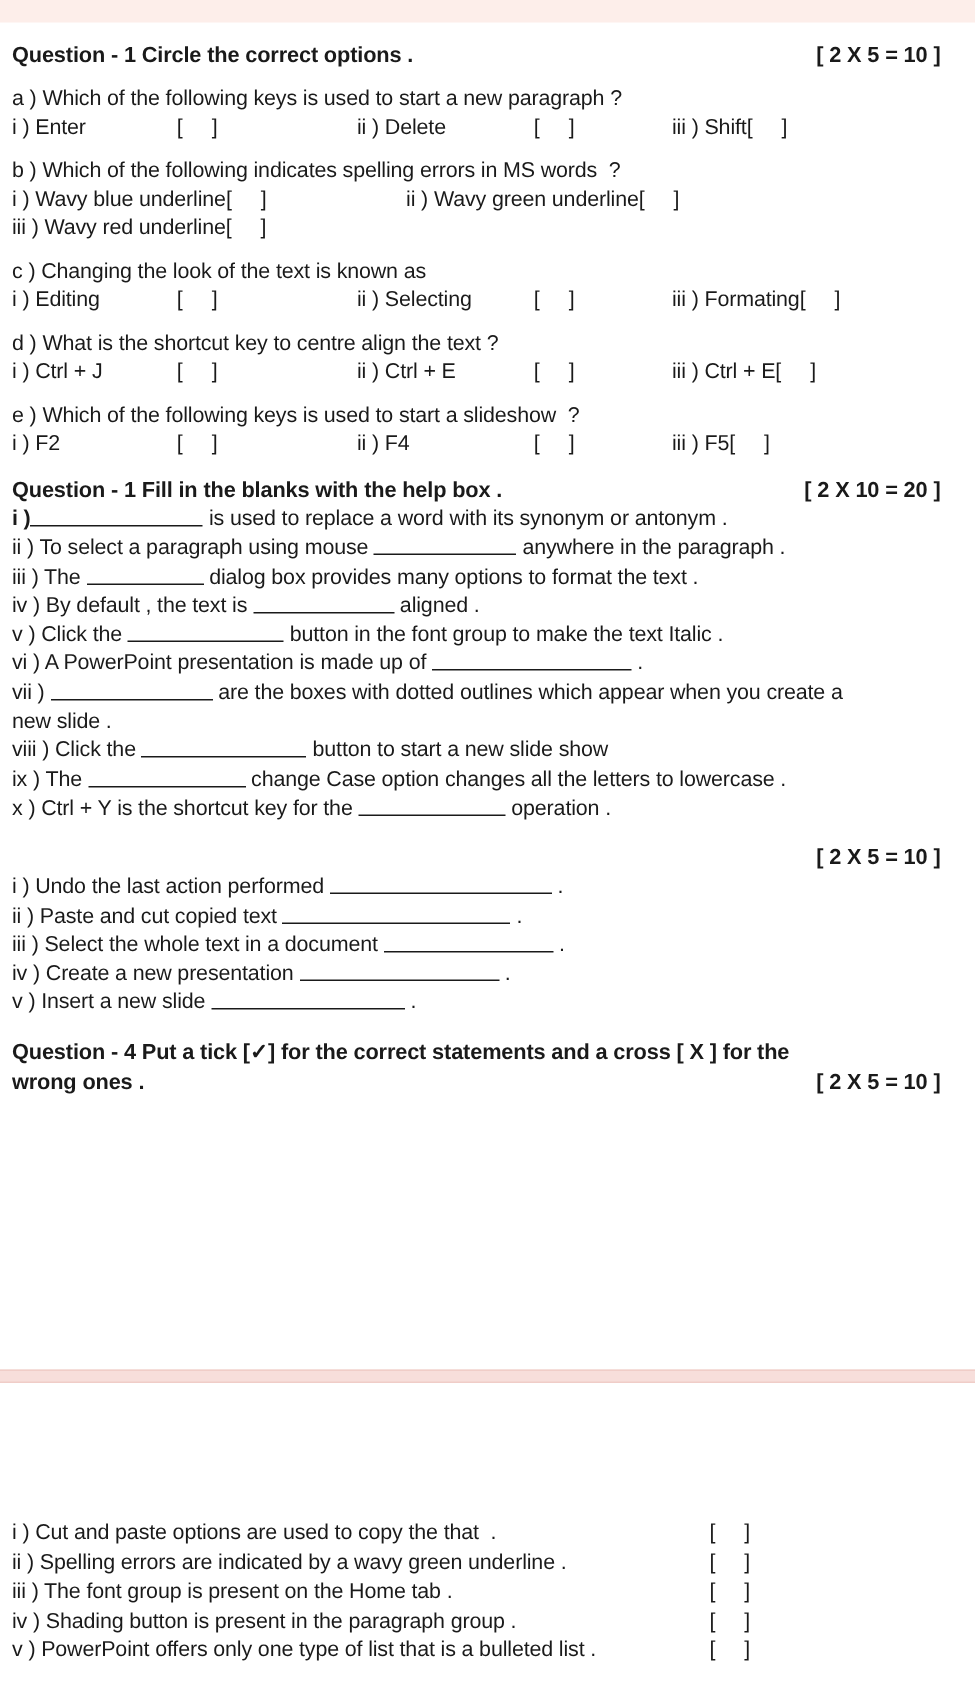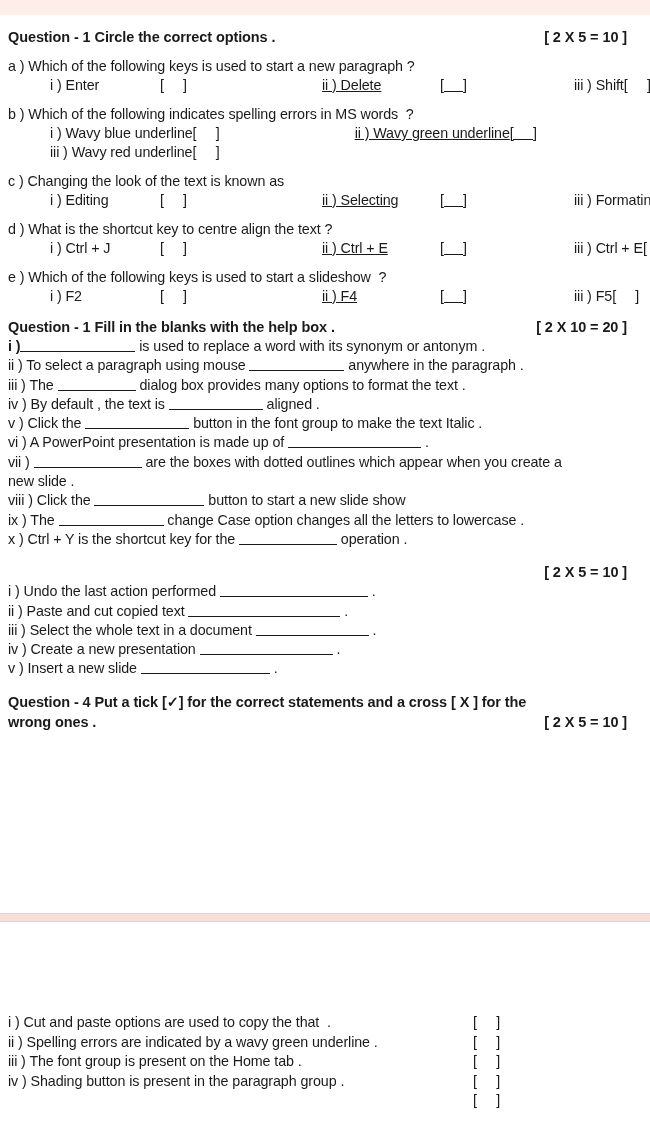--- a/index.html
+++ b/index.html
@@ -85,29 +85,28 @@
     align-items: baseline;
     font-size: 14.3px;
     line-height: 19px;
     letter-spacing: -0.1px;
     white-space: pre;
   }
   .opt {
     display: flex;
     align-items: flex-end;
     white-space: pre;
-    margin-left: 42px;
   }
   .opt .lab { white-space: pre; }
   .opt .box {
     white-space: pre;
     font-size: 14.3px;
   }
   .col1 { flex: 0 0 230px; }
-  .col2 { flex: 0 0 210px; text-decoration: underline; }
+  .col2 { flex: 0 0 210px; }
   .col3 { flex: 0 0 auto; }
   .col1 .box { margin-left: auto; padding-right: 93px; }
   .col2 .box { margin-left: auto; padding-right: 65px; }
   .col3 .box { padding-left: 0; }
   
   .blank {
     display: inline-block;
     border-bottom: 1.4px solid #1a1a1a;
     height: 13px;
     vertical-align: -1px;
@@ -219,16 +218,16 @@
     </div>
   </div>
 
   <div class="divider" style="top:913px"></div>
 
   <div class="pad stmt-wrap" style="position:absolute; top:1013px; left:0; width:650px;" id="q4-statements">
       <div class="stmt-row" style="position: relative;"><span class="stmt-text">i ) Cut and paste options are used to copy the that  .</span><span class="stmt-box">[     ]</span></div>
       <div class="stmt-row" style="position: relative;"><span class="stmt-text">ii ) Spelling errors are indicated by a wavy green underline .</span><span class="stmt-box">[     ]</span></div>
       <div class="stmt-row" style="position: relative;"><span class="stmt-text">iii ) The font group is present on the Home tab .</span><span class="stmt-box">[     ]</span></div>
       <div class="stmt-row" style="position: relative;"><span class="stmt-text">iv ) Shading button is present in the paragraph group .</span><span class="stmt-box">[     ]</span></div>
-      <div class="stmt-row" style="position: relative;"><span class="stmt-box">[     ]</span></div>
+      <div class="stmt-row" style="position: relative;"><span class="stmt-text">v ) PowerPoint offers only one type of list that is a bulleted list .</span><span class="stmt-box">[     ]</span></div>
     </div>
 
 </div>
 
 </body></html>

